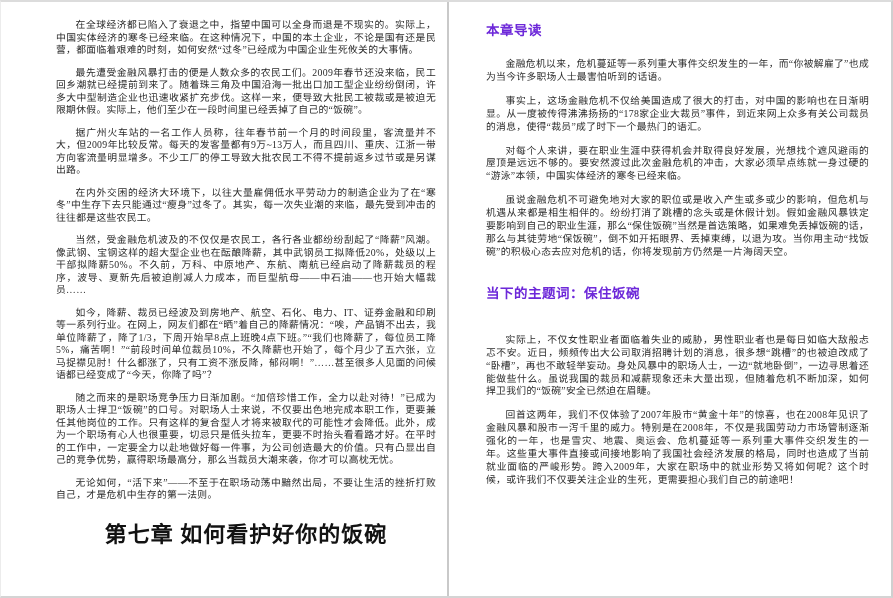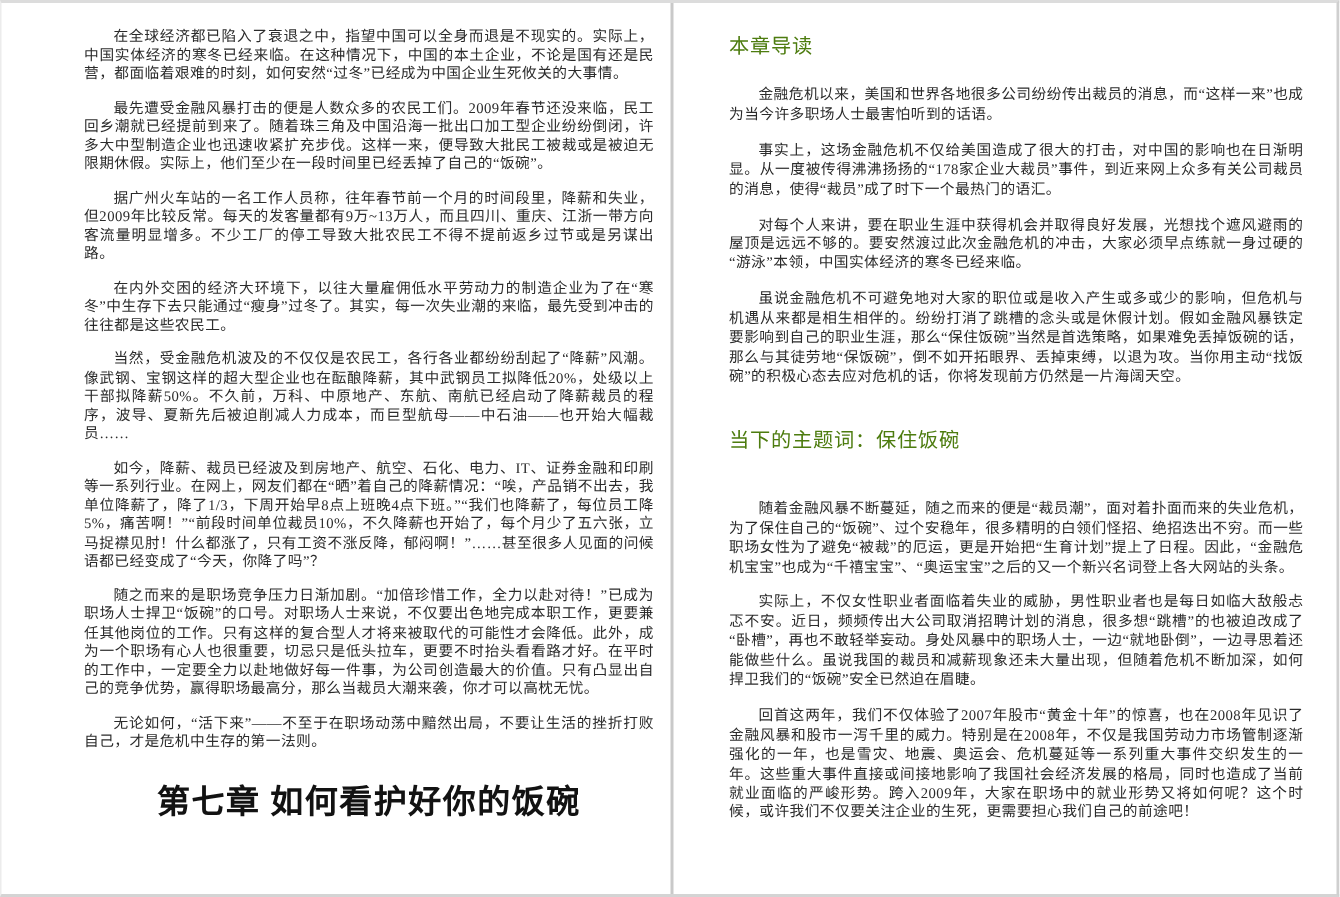--- a/index.html
+++ b/index.html
@@ -48,53 +48,52 @@
   .chapter-title {
     margin-top: 14px;
     text-align: center;
     font-size: 22px;
     font-weight: bold;
     color: #121212;
     letter-spacing: 1px;
   }
   .section-title {
     font-size: 13.5px;
-    font-weight: normal;
-    color: #4d7c0f;
+    font-weight: bold;
+    color: #6d28d9;
     letter-spacing: 0.5px;
   }
   .section-title.intro {
     margin: 6px 0 19px 0;
   }
   .section-title.keyword {
     margin: 23px 0 32px 0;
   }
 </style>
 </head>
 <body>
 
 <div class="spread">
 
   <div class="page page-left">
     <p class="para">在全球经济都已陷入了衰退之中，指望中国可以全身而退是不现实的。实际上，中国实体经济的寒冬已经来临。在这种情况下，中国的本土企业，不论是国有还是民营，都面临着艰难的时刻，如何安然“过冬”已经成为中国企业生死攸关的大事情。</p>
     <p class="para">最先遭受金融风暴打击的便是人数众多的农民工们。2009年春节还没来临，民工回乡潮就已经提前到来了。随着珠三角及中国沿海一批出口加工型企业纷纷倒闭，许多大中型制造企业也迅速收紧扩充步伐。这样一来，便导致大批民工被裁或是被迫无限期休假。实际上，他们至少在一段时间里已经丢掉了自己的“饭碗”。</p>
-    <p class="para">据广州火车站的一名工作人员称，往年春节前一个月的时间段里，降薪和失业，但2009年比较反常。每天的发客量都有9万~13万人，而且四川、重庆、江浙一带方向客流量明显增多。不少工厂的停工导致大批农民工不得不提前返乡过节或是另谋出路。</p>
+    <p class="para">据广州火车站的一名工作人员称，往年春节前一个月的时间段里，客流量并不大，但2009年比较反常。每天的发客量都有9万~13万人，而且四川、重庆、江浙一带方向客流量明显增多。不少工厂的停工导致大批农民工不得不提前返乡过节或是另谋出路。</p>
     <p class="para">在内外交困的经济大环境下，以往大量雇佣低水平劳动力的制造企业为了在“寒冬”中生存下去只能通过“瘦身”过冬了。其实，每一次失业潮的来临，最先受到冲击的往往都是这些农民工。</p>
     <p class="para">当然，受金融危机波及的不仅仅是农民工，各行各业都纷纷刮起了“降薪”风潮。像武钢、宝钢这样的超大型企业也在酝酿降薪，其中武钢员工拟降低20%，处级以上干部拟降薪50%。不久前，万科、中原地产、东航、南航已经启动了降薪裁员的程序，波导、夏新先后被迫削减人力成本，而巨型航母——中石油——也开始大幅裁员……</p>
     <p class="para">如今，降薪、裁员已经波及到房地产、航空、石化、电力、IT、证券金融和印刷等一系列行业。在网上，网友们都在“晒”着自己的降薪情况：“唉，产品销不出去，我单位降薪了，降了1/3，下周开始早8点上班晚4点下班。”“我们也降薪了，每位员工降5%，痛苦啊！”“前段时间单位裁员10%，不久降薪也开始了，每个月少了五六张，立马捉襟见肘！什么都涨了，只有工资不涨反降，郁闷啊！”……甚至很多人见面的问候语都已经变成了“今天，你降了吗”？</p>
     <p class="para">随之而来的是职场竞争压力日渐加剧。“加倍珍惜工作，全力以赴对待！”已成为职场人士捍卫“饭碗”的口号。对职场人士来说，不仅要出色地完成本职工作，更要兼任其他岗位的工作。只有这样的复合型人才将来被取代的可能性才会降低。此外，成为一个职场有心人也很重要，切忌只是低头拉车，更要不时抬头看看路才好。在平时的工作中，一定要全力以赴地做好每一件事，为公司创造最大的价值。只有凸显出自己的竞争优势，赢得职场最高分，那么当裁员大潮来袭，你才可以高枕无忧。</p>
     <p class="para">无论如何，“活下来”——不至于在职场动荡中黯然出局，不要让生活的挫折打败自己，才是危机中生存的第一法则。</p>
     <h1 class="chapter-title">第七章 如何看护好你的饭碗</h1>
   </div>
 
   <div class="page page-right">
     <h2 class="section-title intro">本章导读</h2>
-    <p class="para">金融危机以来，美国和世界各地很多公司纷纷传出裁员的消息，而“这样一来”也成为当今许多职场人士最害怕听到的话语。</p>
+    <p class="para">金融危机以来，危机蔓延等一系列重大事件交织发生的一年，而“你被解雇了”也成为当今许多职场人士最害怕听到的话语。</p>
     <p class="para">事实上，这场金融危机不仅给美国造成了很大的打击，对中国的影响也在日渐明显。从一度被传得沸沸扬扬的“178家企业大裁员”事件，到近来网上众多有关公司裁员的消息，使得“裁员”成了时下一个最热门的语汇。</p>
     <p class="para">对每个人来讲，要在职业生涯中获得机会并取得良好发展，光想找个遮风避雨的屋顶是远远不够的。要安然渡过此次金融危机的冲击，大家必须早点练就一身过硬的“游泳”本领，中国实体经济的寒冬已经来临。</p>
     <p class="para">虽说金融危机不可避免地对大家的职位或是收入产生或多或少的影响，但危机与机遇从来都是相生相伴的。纷纷打消了跳槽的念头或是休假计划。假如金融风暴铁定要影响到自己的职业生涯，那么“保住饭碗”当然是首选策略，如果难免丢掉饭碗的话，那么与其徒劳地“保饭碗”，倒不如开拓眼界、丢掉束缚，以退为攻。当你用主动“找饭碗”的积极心态去应对危机的话，你将发现前方仍然是一片海阔天空。</p>
     <h2 class="section-title keyword">当下的主题词：保住饭碗</h2>
-    <p class="para">随着金融风暴不断蔓延，随之而来的便是“裁员潮”，面对着扑面而来的失业危机，为了保住自己的“饭碗”、过个安稳年，很多精明的白领们怪招、绝招迭出不穷。而一些职场女性为了避免“被裁”的厄运，更是开始把“生育计划”提上了日程。因此，“金融危机宝宝”也成为“千禧宝宝”、“奥运宝宝”之后的又一个新兴名词登上各大网站的头条。</p>
     <p class="para">实际上，不仅女性职业者面临着失业的威胁，男性职业者也是每日如临大敌般忐忑不安。近日，频频传出大公司取消招聘计划的消息，很多想“跳槽”的也被迫改成了“卧槽”，再也不敢轻举妄动。身处风暴中的职场人士，一边“就地卧倒”，一边寻思着还能做些什么。虽说我国的裁员和减薪现象还未大量出现，但随着危机不断加深，如何捍卫我们的“饭碗”安全已然迫在眉睫。</p>
     <p class="para">回首这两年，我们不仅体验了2007年股市“黄金十年”的惊喜，也在2008年见识了金融风暴和股市一泻千里的威力。特别是在2008年，不仅是我国劳动力市场管制逐渐强化的一年，也是雪灾、地震、奥运会、危机蔓延等一系列重大事件交织发生的一年。这些重大事件直接或间接地影响了我国社会经济发展的格局，同时也造成了当前就业面临的严峻形势。跨入2009年，大家在职场中的就业形势又将如何呢？这个时候，或许我们不仅要关注企业的生死，更需要担心我们自己的前途吧！</p>
   </div>
 
 </div>
 
 </body></html>

